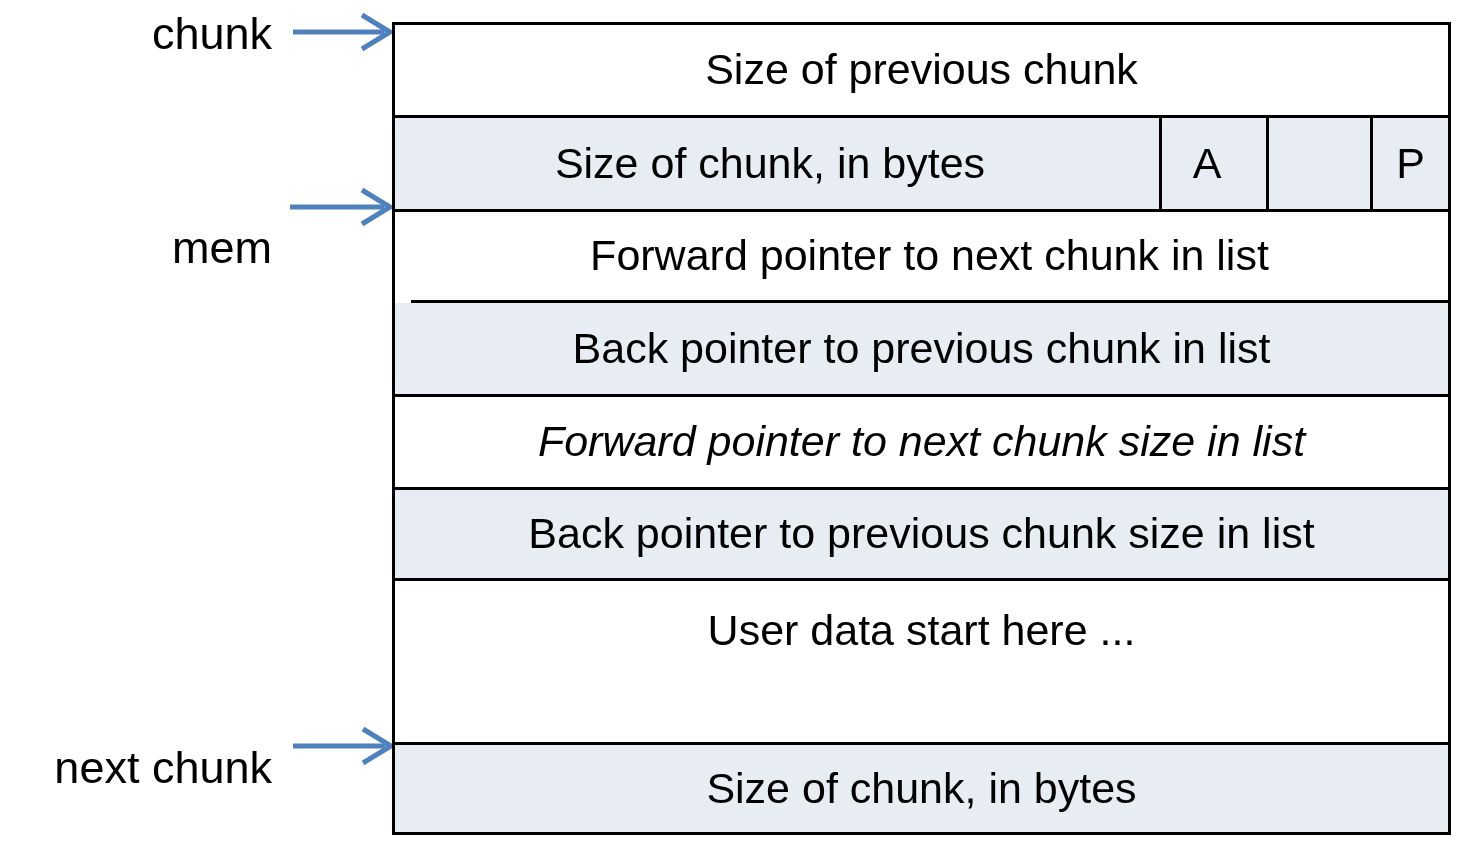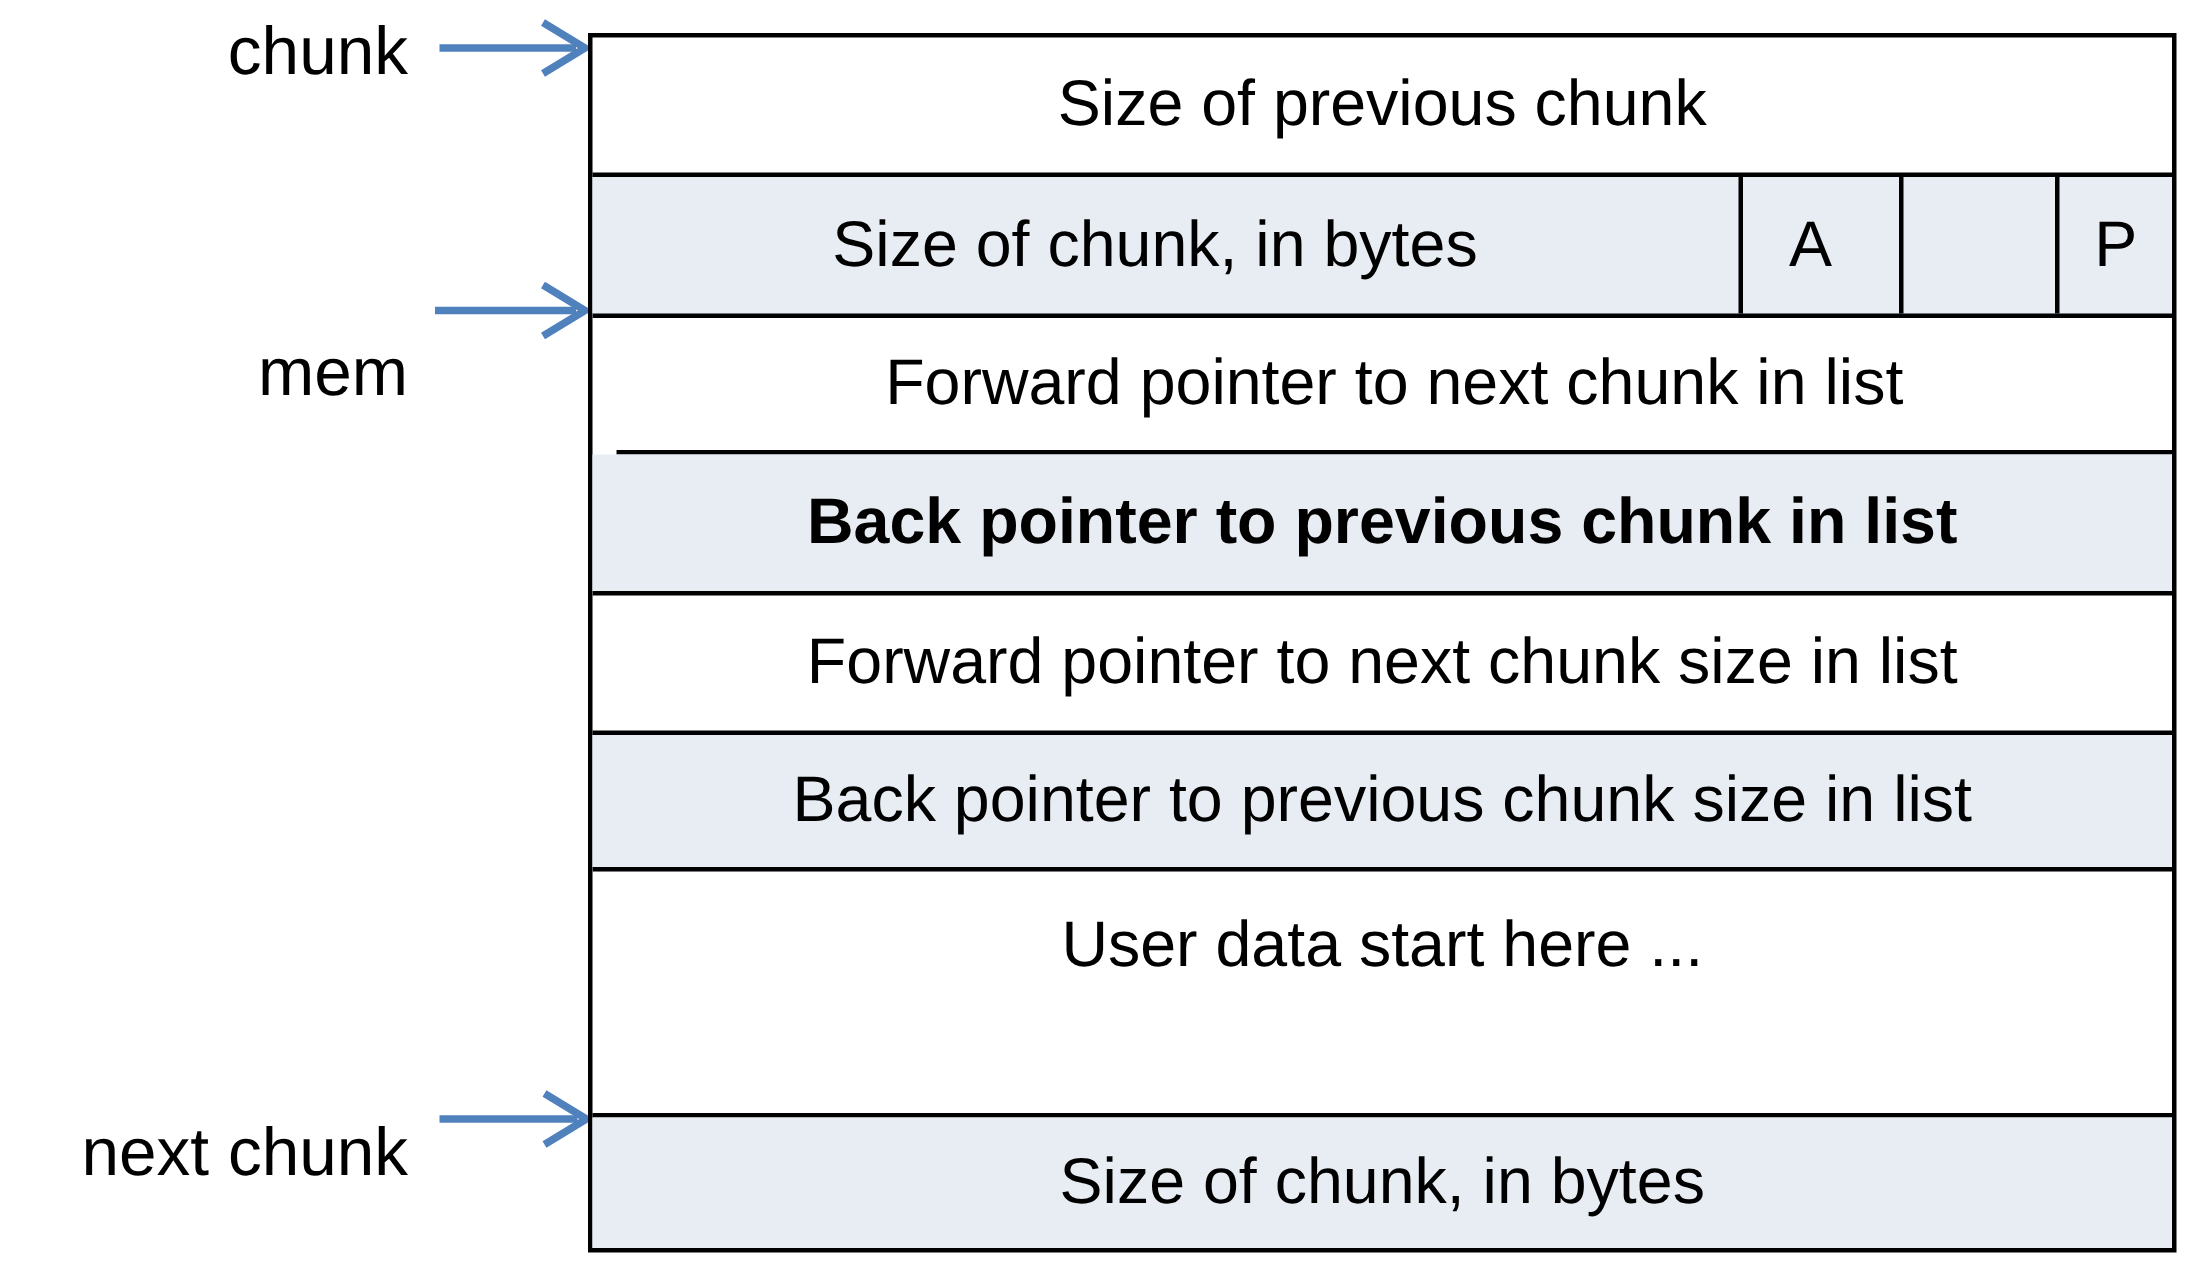--- a/index.html
+++ b/index.html
@@ -40,22 +40,22 @@
     align-items: center;
     justify-content: center;
     border-bottom: 3px solid var(--border);
     text-align: left;
   }
   .row:last-child { border-bottom: none; }
   .shaded { background: var(--shaded); gap: 14px; }
   .r1 { flex: 0 0 93px; }
   .r2 { flex: 0 0 94px; justify-content: stretch; }
   .r3 { flex: 0 0 91px; margin-left: 16px; }
-  .r4 { flex: 0 0 94px; font-weight: bold; }
-  .r5 { flex: 0 0 93px; }
+  .r4 { flex: 0 0 94px; }
+  .r5 { flex: 0 0 93px; font-style: italic; }
   .r6 { flex: 0 0 91px; }
   .r7 { flex: 0 0 164px; align-items: flex-start; padding-top: 26px; }
   .r8 { flex: 1 1 auto; }
 
   .r2 .main-cell {
     flex: 1 1 auto;
     display: flex;
     align-items: center;
     justify-content: center;
     height: 100%;

